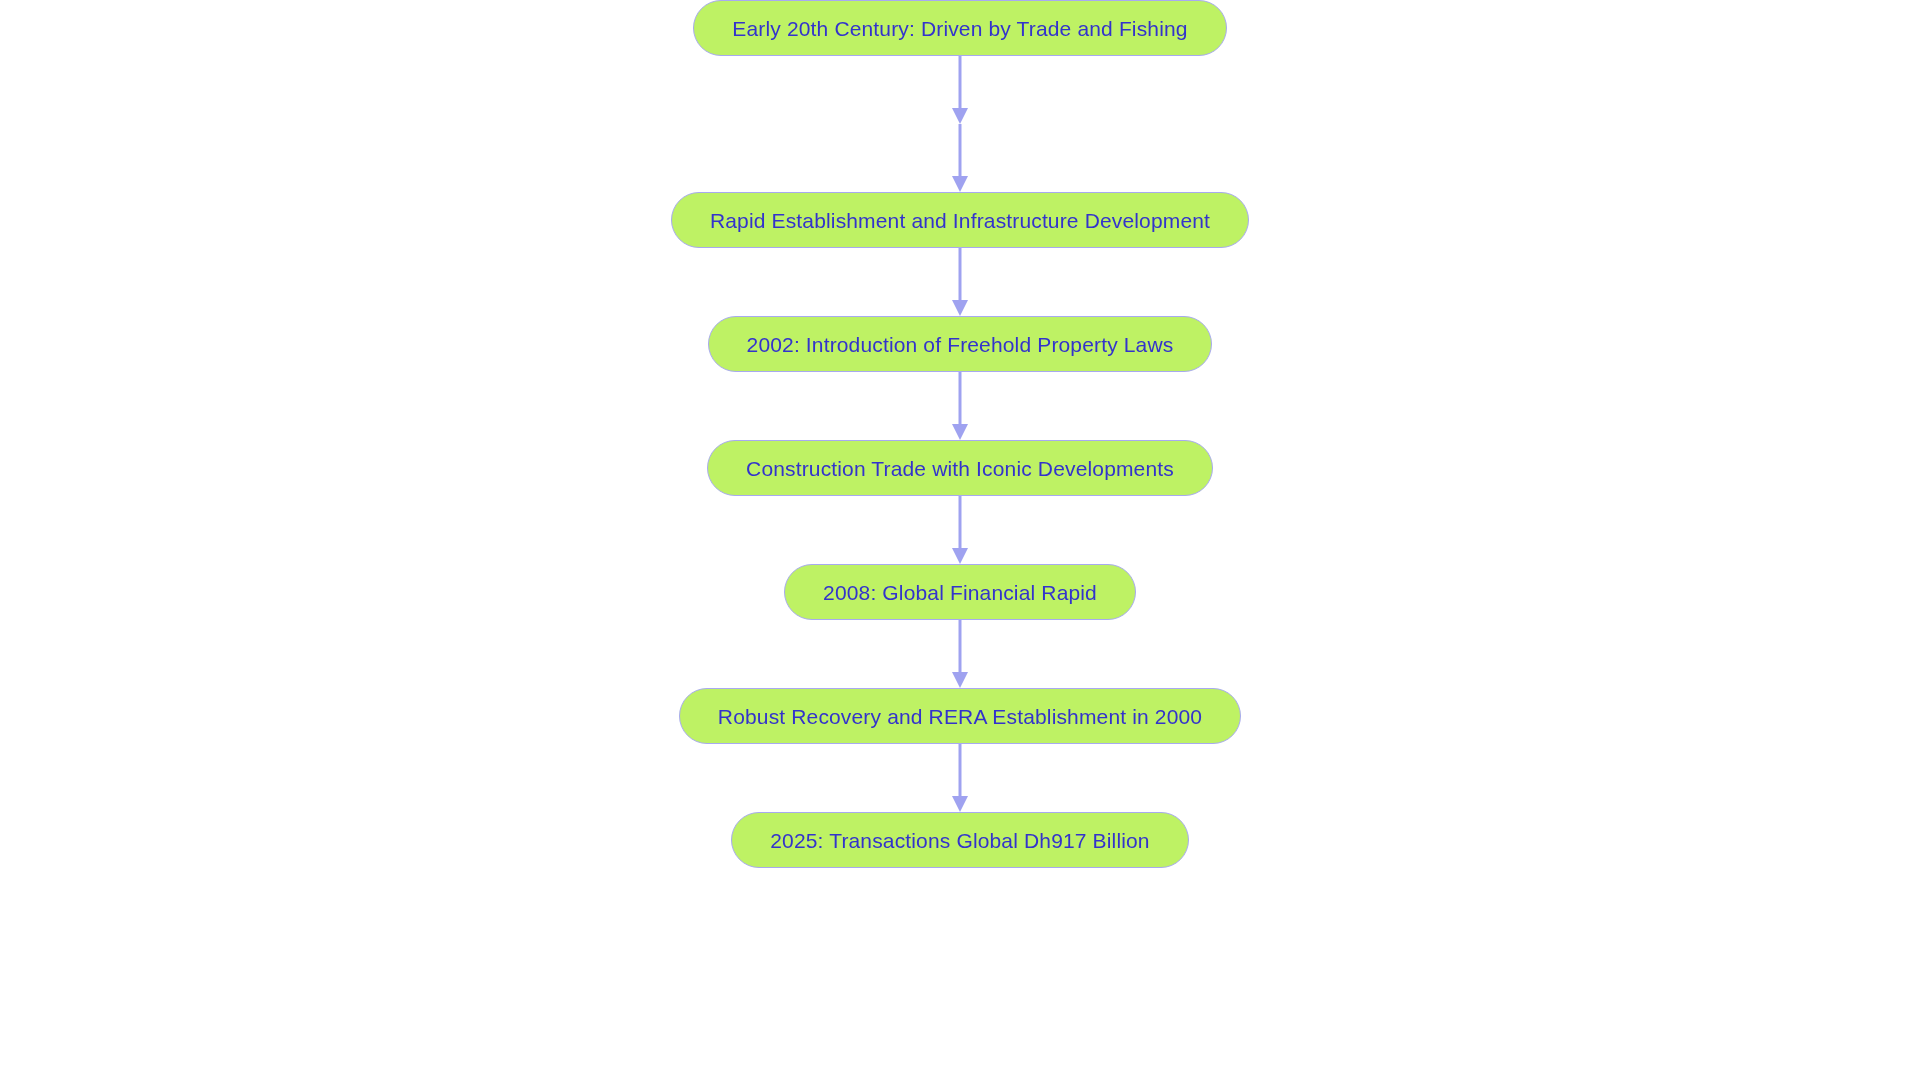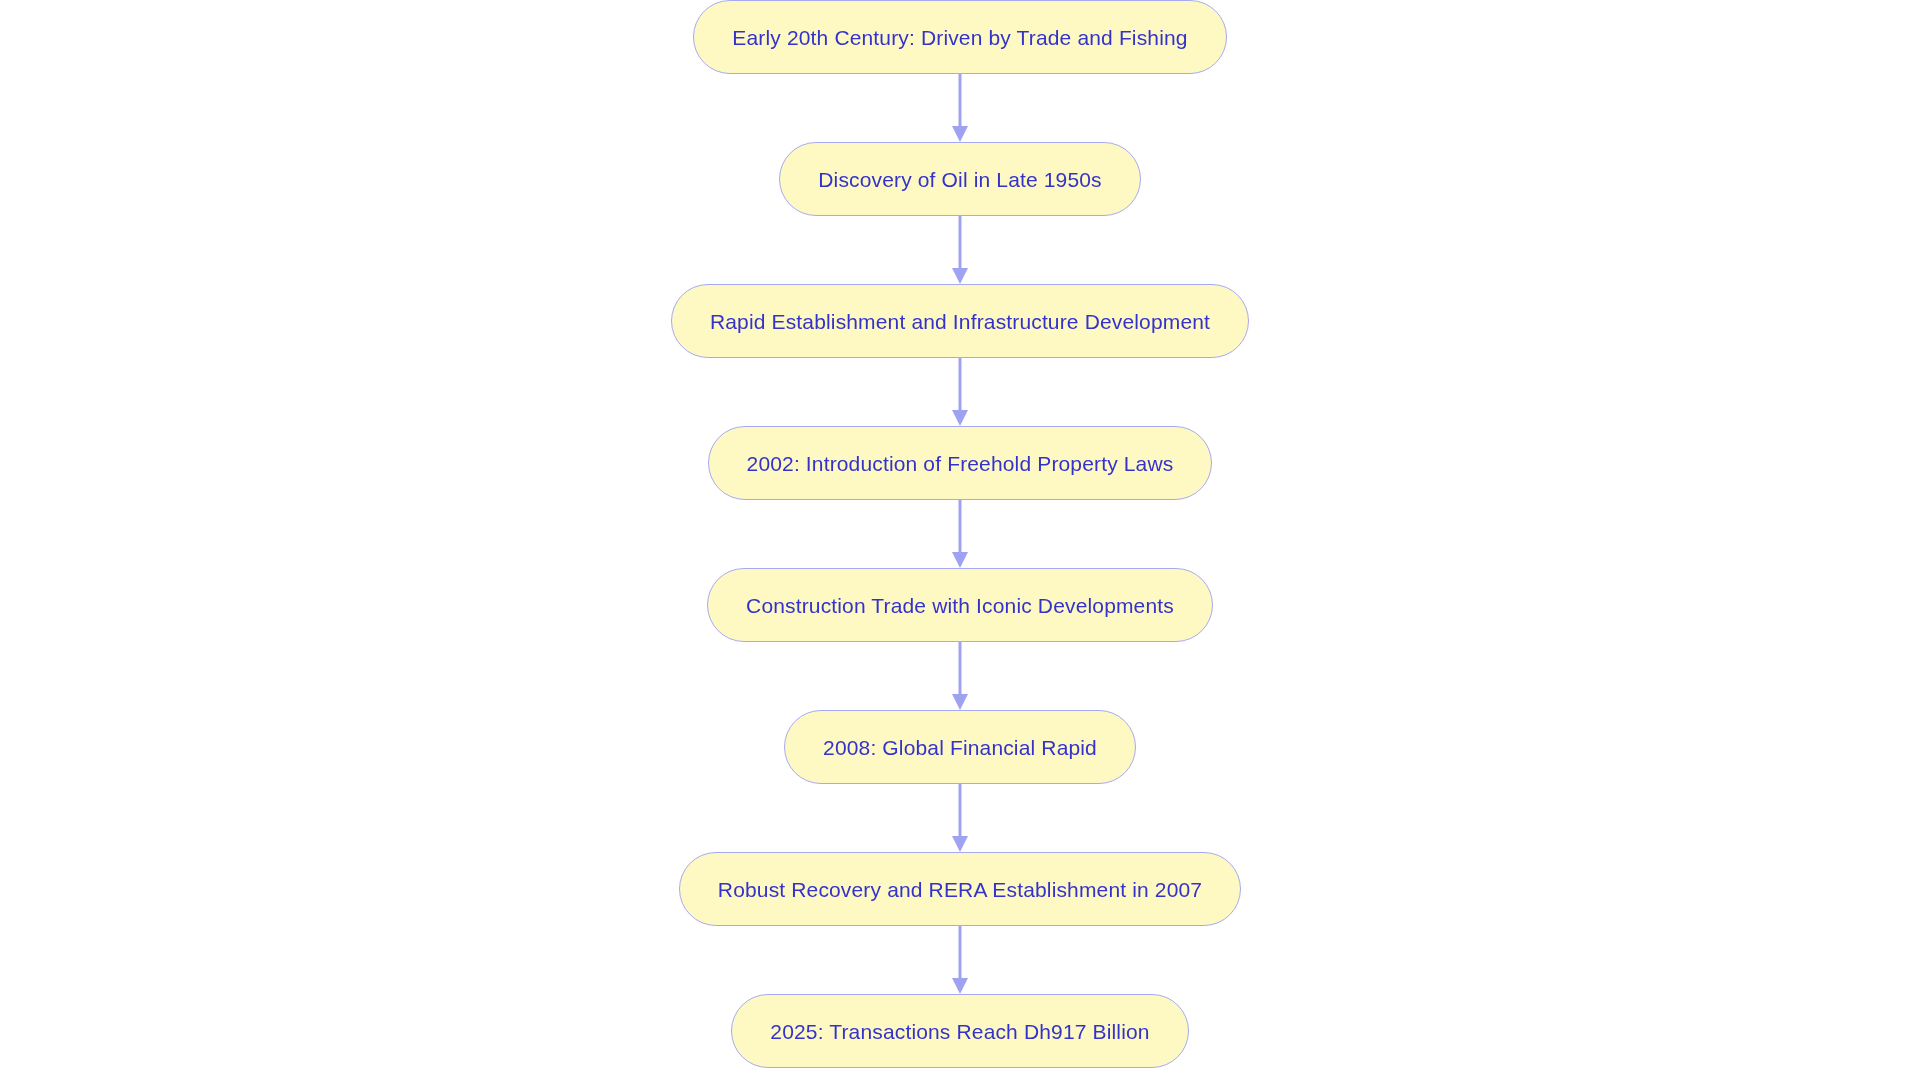--- a/index.html
+++ b/index.html
@@ -30,26 +30,26 @@
     width: 1920px;
     height: 1083px;
     display: flex;
     flex-direction: column;
     align-items: center;
   }
 
   
   .flow-node {
     box-sizing: border-box;
-    height: 74px;
+    height: 56px;
     display: flex;
     align-items: center;
     justify-content: center;
     padding: 16px 38px;
-    background: #fef9c3;
+    background: #bef264;
     border: 1px solid #a8aaf0;
     border-radius: 37px;
     white-space: nowrap;
     flex: none;
   }
   .flow-node-label {
     color: #3333cc;
     font-size: 21px;
     font-weight: 400;
     line-height: 1;
@@ -78,23 +78,20 @@
       <span class="flow-node-label">Early 20th Century: Driven by Trade and Fishing</span>
     </div>
 
     <div class="flow-connector">
       <svg width="30" height="68" viewBox="0 0 30 68">
         <line x1="15" y1="0" x2="15" y2="56" stroke="#9fa2f0" stroke-width="3"></line>
         <polygon points="15,68 7,52 23,52" fill="#9fa2f0"></polygon>
       </svg>
     </div>
 
-    <div class="flow-node">
-      <span class="flow-node-label">Discovery of Oil in Late 1950s</span>
-    </div>
 
     <div class="flow-connector">
       <svg width="30" height="68" viewBox="0 0 30 68">
         <line x1="15" y1="0" x2="15" y2="56" stroke="#9fa2f0" stroke-width="3"></line>
         <polygon points="15,68 7,52 23,52" fill="#9fa2f0"></polygon>
       </svg>
     </div>
 
     <div class="flow-node">
       <span class="flow-node-label">Rapid Establishment and Infrastructure Development</span>
@@ -134,28 +131,28 @@
     </div>
 
     <div class="flow-connector">
       <svg width="30" height="68" viewBox="0 0 30 68">
         <line x1="15" y1="0" x2="15" y2="56" stroke="#9fa2f0" stroke-width="3"></line>
         <polygon points="15,68 7,52 23,52" fill="#9fa2f0"></polygon>
       </svg>
     </div>
 
     <div class="flow-node">
-      <span class="flow-node-label">Robust Recovery and RERA Establishment in 2007</span>
+      <span class="flow-node-label">Robust Recovery and RERA Establishment in 2000</span>
     </div>
 
     <div class="flow-connector">
       <svg width="30" height="68" viewBox="0 0 30 68">
         <line x1="15" y1="0" x2="15" y2="56" stroke="#9fa2f0" stroke-width="3"></line>
         <polygon points="15,68 7,52 23,52" fill="#9fa2f0"></polygon>
       </svg>
     </div>
 
     <div class="flow-node">
-      <span class="flow-node-label">2025: Transactions Reach Dh917 Billion</span>
+      <span class="flow-node-label">2025: Transactions Global Dh917 Billion</span>
     </div>
 
   </div>
 </div>
 
 </body></html>

